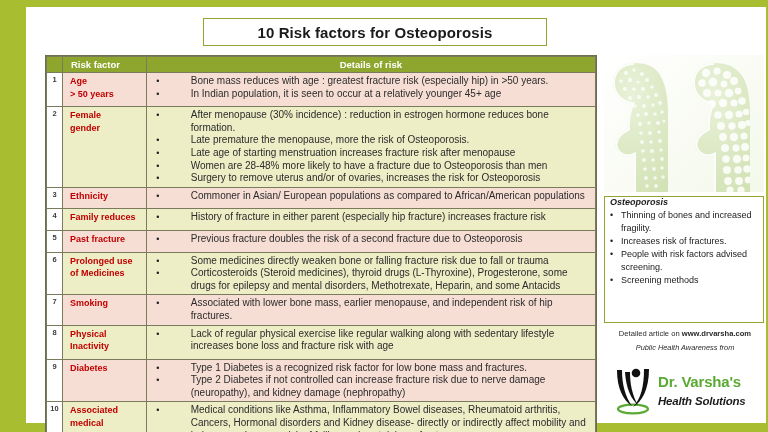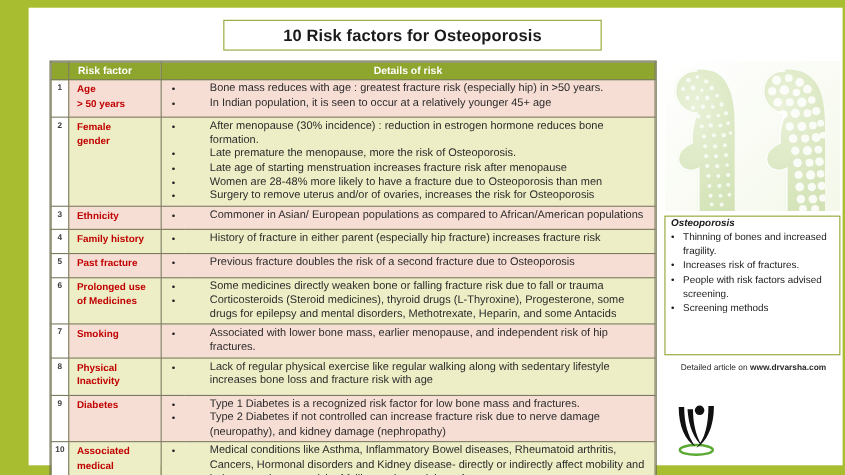--- a/index.html
+++ b/index.html
@@ -252,21 +252,21 @@
                   </div>
                 </div>
               </td>
             </tr>
             <tr class="olive">
               <td class="c-num">
                 <div class="num">4</div>
               </td>
               <td class="c-factor">
                 <div class="factor">
-                  <div>Family history</div>
+                  <div>Family reduces</div>
                 </div>
               </td>
               <td class="c-details" colspan="2">
                 <div class="bullets">
                   <div class="bullet-row">
                     <span class="bullet-dot">•</span>
                     <span class="bullet-txt">History of fracture in either parent (especially hip fracture) increases fracture risk</span>
                   </div>
                 </div>
               </td>
@@ -543,27 +543,32 @@
           <div class="info-row">
             <span class="info-dot">•</span>
             <span class="info-txt">Screening methods</span>
           </div>
         </div>
     </div>
 
     <div class="article-line">
       <span>Detailed article on </span><b>www.drvarsha.com</b>
     </div>
+    <div class="awareness-line">Public Health Awareness from</div>
 
     <div class="logo-box">
       <span class="logo-mark">
         <svg width="46" height="50" viewBox="0 0 46 50">
           <ellipse cx="22" cy="43" rx="15" ry="4.4" fill="none" stroke="#5aa933" stroke-width="2.2"></ellipse>
           <path d="M6 4 C6 22 12 34 21 40 C14 30 11 18 11 4 Z" fill="#111"></path>
           <path d="M14 6 C15 22 20 33 27 39 C21 29 19 17 19 6 Z" fill="#111"></path>
           <path d="M33 3 C33 20 30 33 22 41 C31 36 38 23 38 3 Z" fill="#111"></path>
           <circle cx="25" cy="7" r="4.3" fill="#111"></circle>
         </svg>
       </span>
+      <span class="logo-text">
+        <span class="logo-l1">Dr. Varsha's</span>
+        <span class="logo-l2">Health Solutions</span>
+      </span>
     </div>
 
   </div>
 </div>
 
 </body></html>

